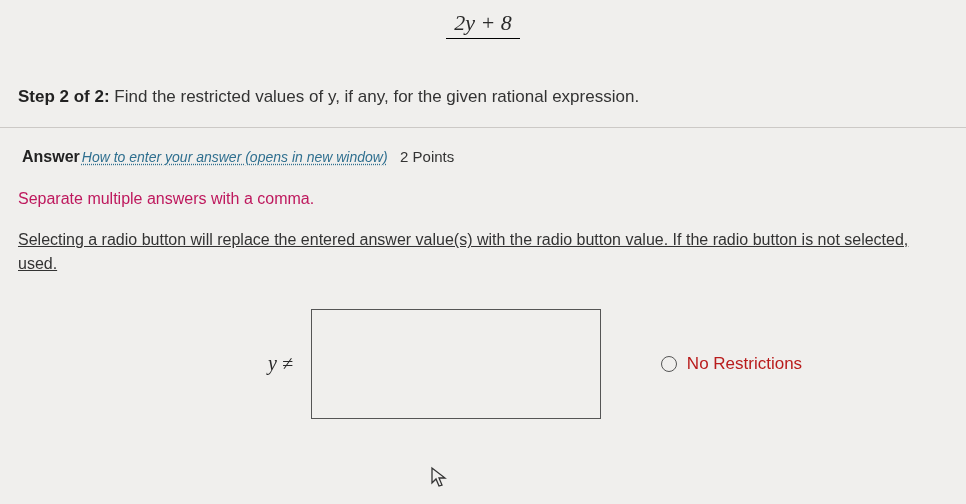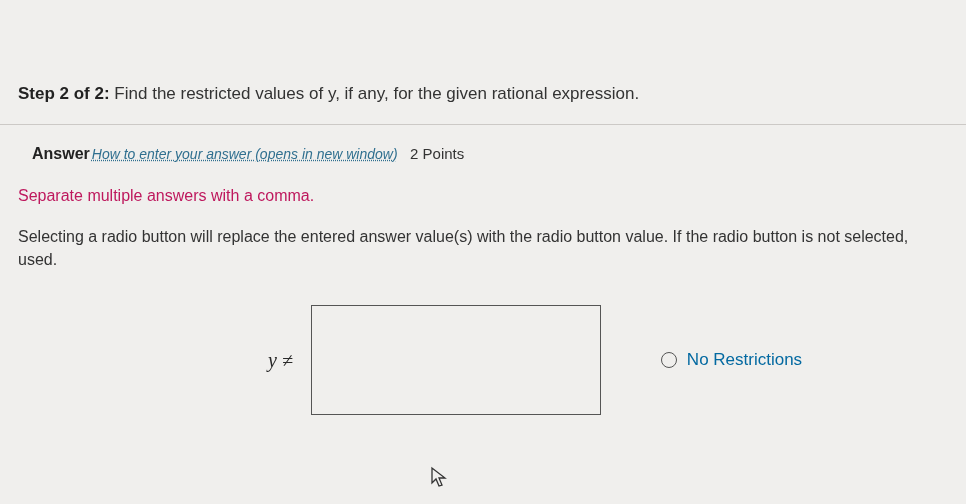--- a/index.html
+++ b/index.html
@@ -46,21 +46,21 @@
     .step-line b {
       font-weight: 700;
       color: #222;
     }
     hr.sep {
       border: none;
       border-top: 1px solid #ccc9c6;
       margin: 0;
     }
     .answer-line {
-      padding: 20px 18px 8px 32px;
+      padding: 20px 18px 8px 22px;
       font-size: 16px;
     }
     .answer-line b {
       font-weight: 700;
       color: #222;
     }
     .answer-line .help-link {
       font-style: italic;
       color: #2f6f8f;
       text-decoration: underline dotted;
@@ -75,20 +75,21 @@
     .note {
       padding: 16px 18px 0 18px;
       font-size: 16px;
       color: #be185d;
     }
     .note2 {
       padding: 20px 18px 0 18px;
       font-size: 16px;
       color: #333;
       line-height: 1.45;
+      text-decoration: underline;
     }
     .input-row {
       display: flex;
       align-items: center;
       padding: 34px 18px 0 18px;
     }
     .y-label {
       font-family: "Times New Roman", serif;
       font-style: italic;
       font-size: 20px;
@@ -105,21 +106,21 @@
       font-family: "Times New Roman", serif;
       font-style: italic;
       font-size: 18px;
       resize: none;
     }
     .radio-wrap {
       display: flex;
       align-items: center;
       margin-left: 60px;
       font-size: 17px;
-      color: #0369a1;
+      color: #b91c1c;
     }
     .radio-circle {
       width: 16px;
       height: 16px;
       border: 1.5px solid #555;
       border-radius: 50%;
       margin-right: 10px;
       display: inline-block;
     }
     .cursor-icon {
@@ -127,20 +128,21 @@
       left: 430px;
       top: 466px;
       pointer-events: none;
     }
   </style>
 </head>
 <body>
 
 <div class="expression">
   <span class="fraction">
+    <span class="num">2y + 8</span>
   </span>
 </div>
 
 <div class="step-line">
   <b>Step 2 of 2:</b>
   <span>Find the restricted values of y, if any, for the given rational expression.</span>
 </div>
 
 <hr class="sep">
 

